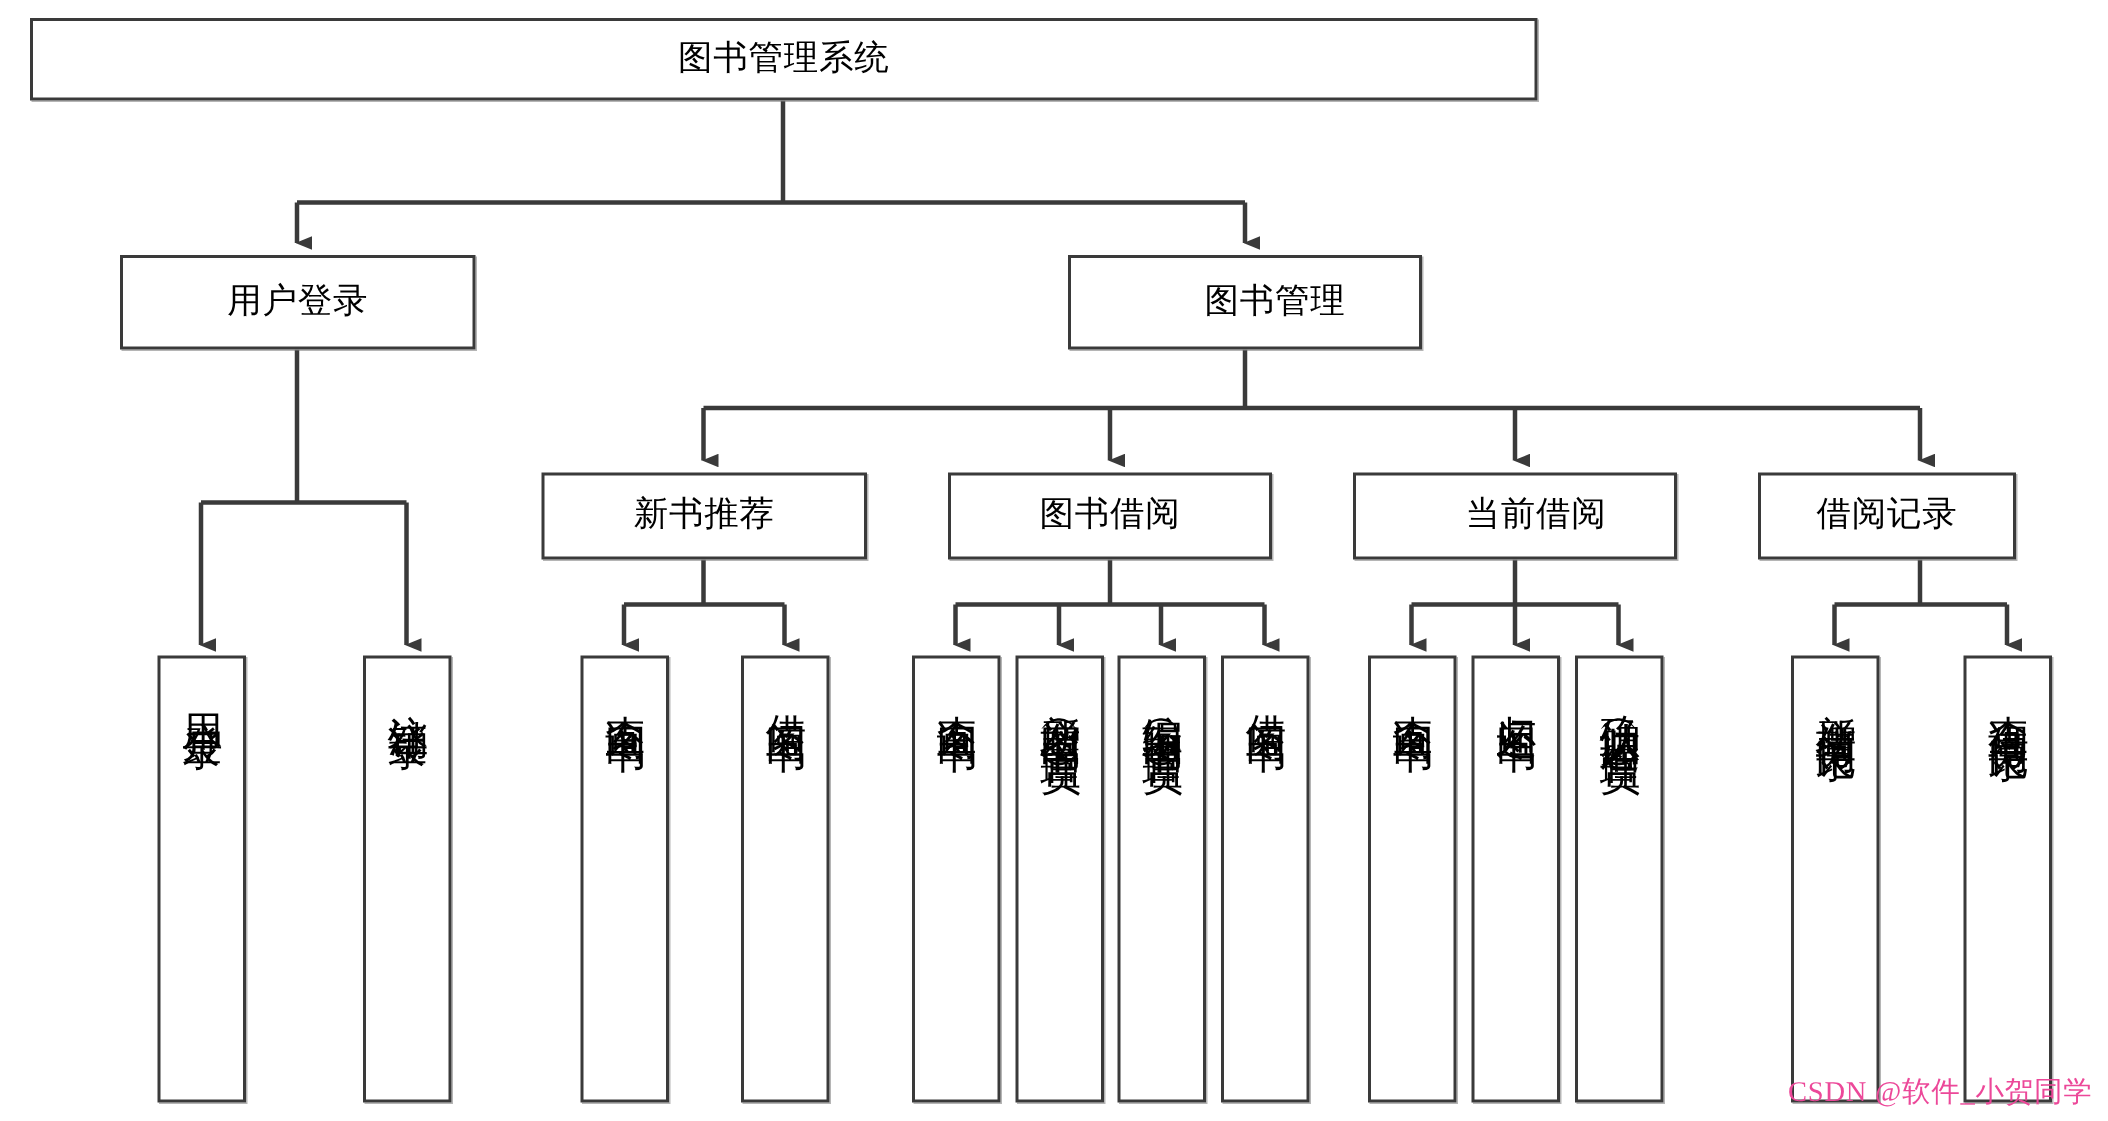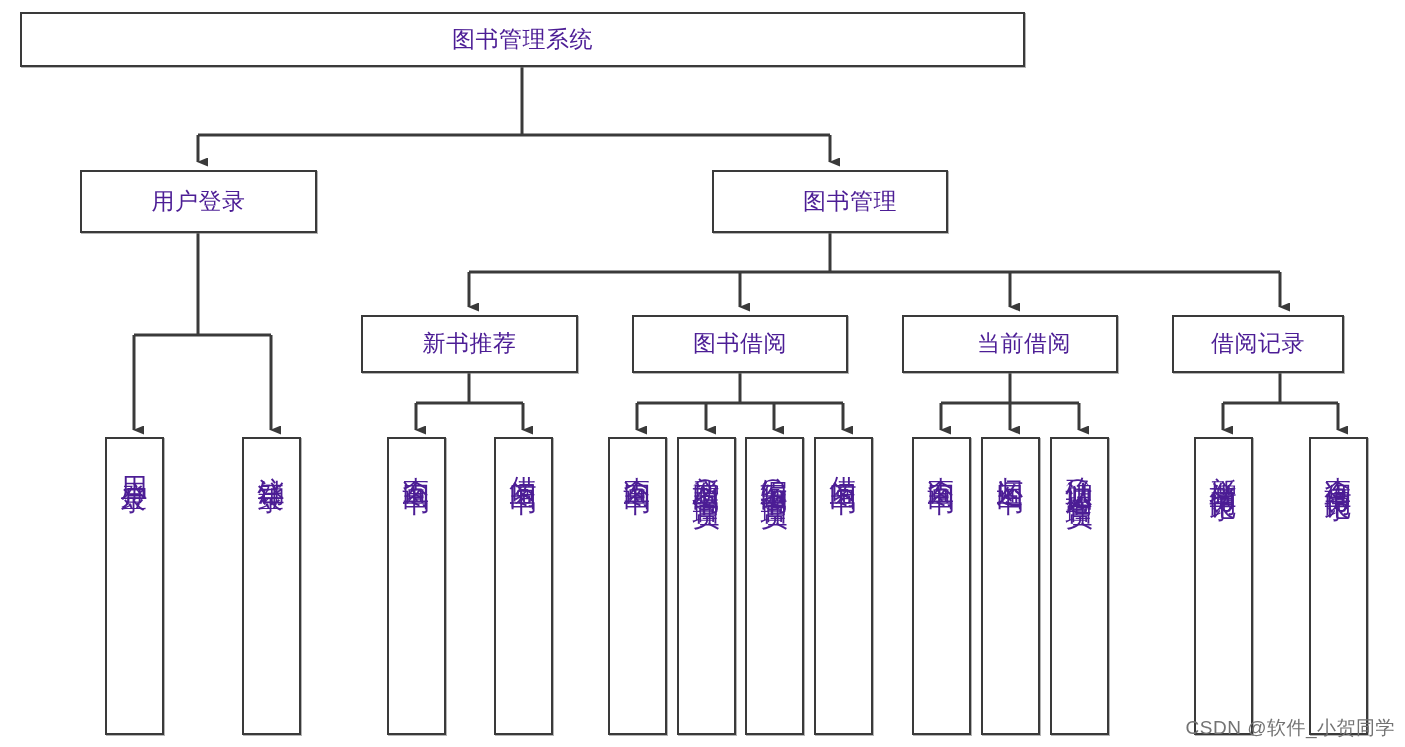--- a/index.html
+++ b/index.html
@@ -26,21 +26,21 @@
     pointer-events: none;
   }
   .node {
     position: absolute;
     box-sizing: border-box;
     border: 2px solid #3a3a3a;
     background: #ffffff;
     display: flex;
     align-items: center;
     justify-content: center;
-    color: #4c1d95;
+    color: #000000;
     box-shadow: 1px 1px 0 0 rgba(120,120,120,0.55);
   }
   .node .lbl {
     line-height: 1.18;
     letter-spacing: 0.5px;
     white-space: nowrap;
   }
   .node.horiz .lbl {
     font-size: 23px;
   }
@@ -54,24 +54,24 @@
     font-size: 27px;
     letter-spacing: 4px;
     line-height: 1;
     white-space: nowrap;
   }
   .watermark {
     position: absolute;
     right: 10px;
     bottom: 6px;
     font-size: 19px;
-    color: #737373;
+    color: #ec4899;
     letter-spacing: 0.5px;
     white-space: nowrap;
-    font-family: Liberation Sans, sans-serif;
+    font-family: Liberation Serif, serif;
   }
 </style>
 </head>
 <body>
 
 <div id="canvas">
 
   <svg id="wires" viewBox="0 0 1405 747">
     <defs>
       <marker id="arrow" markerWidth="9" markerHeight="11" refX="4.5" refY="10" orient="auto" markerUnits="userSpaceOnUse">

